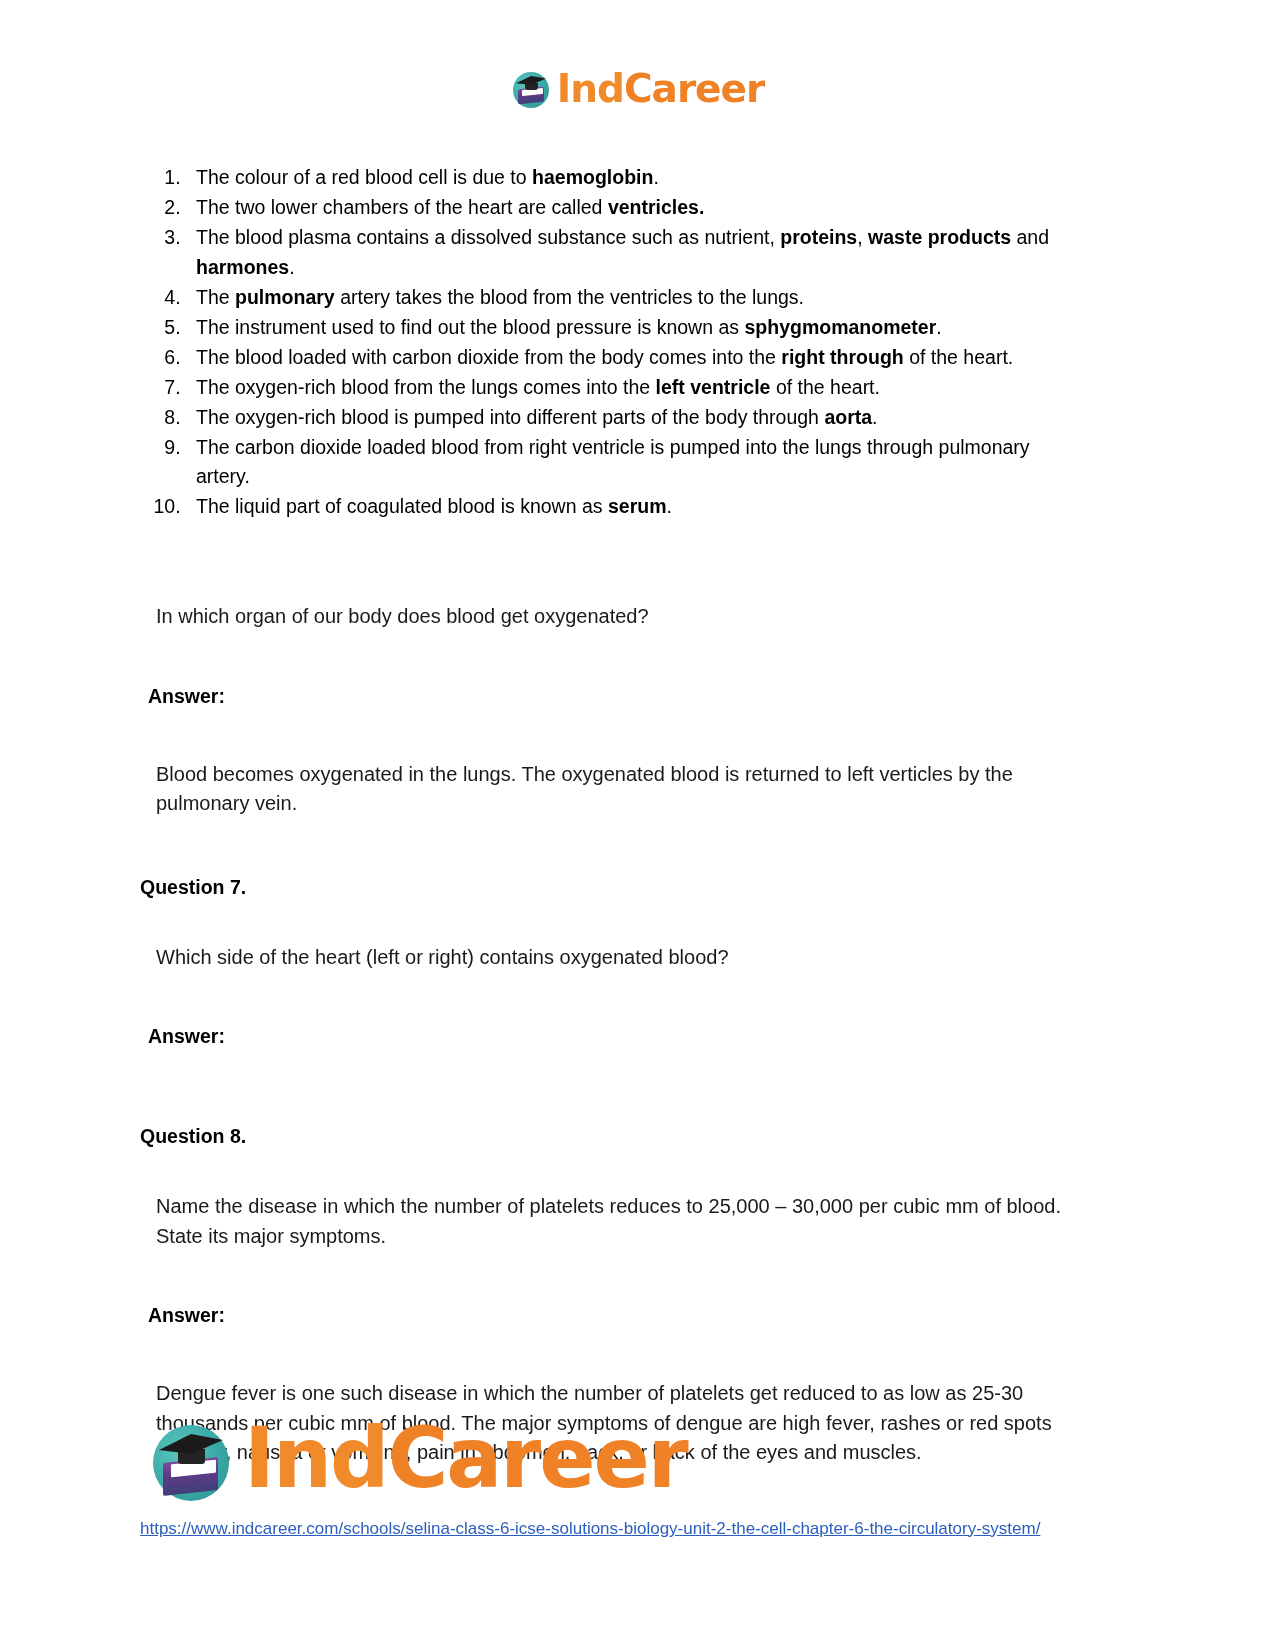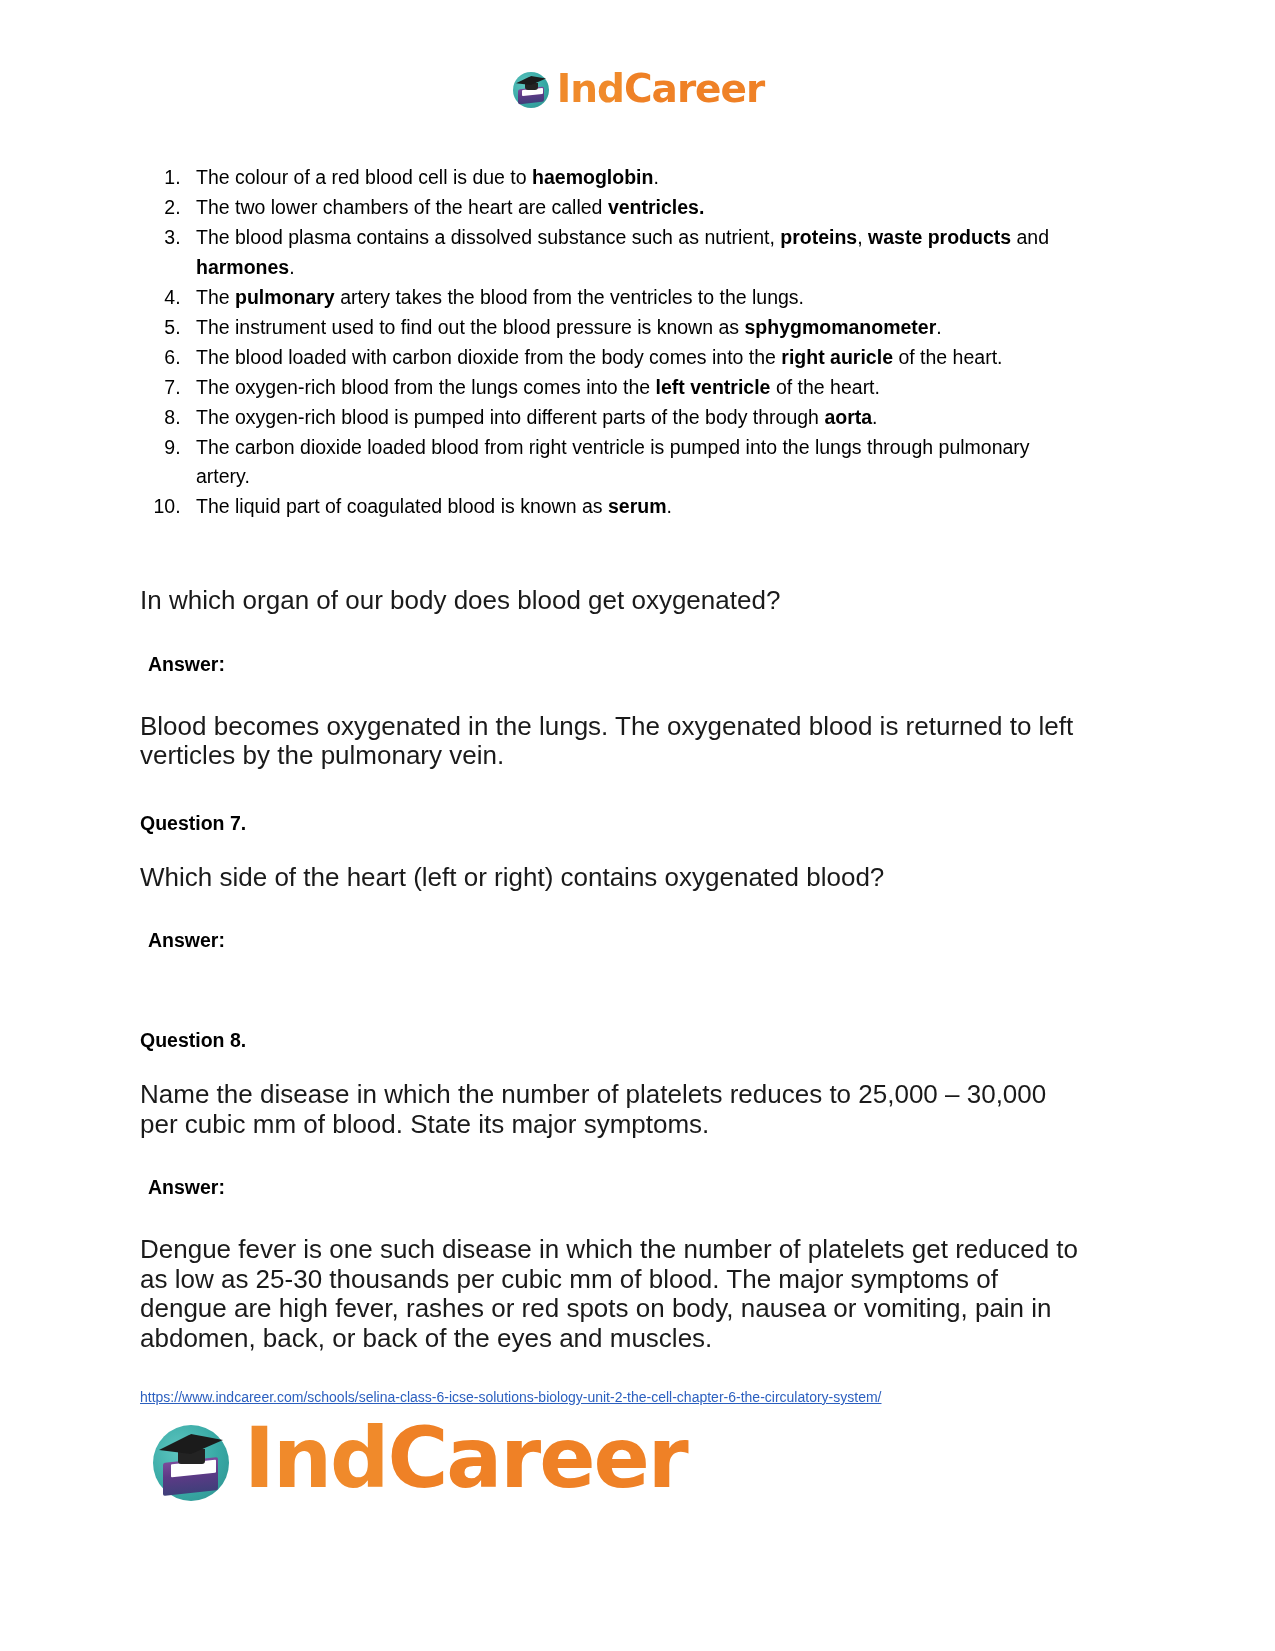--- a/index.html
+++ b/index.html
@@ -124,40 +124,40 @@
   .qa-block { margin-top: 0; }
 
   .q-title {
     font-weight: bold;
     font-size: 19.5px;
     line-height: 28px;
     color: #000;
     margin: 0;
   }
   .para {
-    font-size: 26px;
+    font-size: 20px;
     line-height: 29.5px;
     color: #1a1a1a;
-    margin: 0;
+    margin: 16px;
   }
   .answer-label {
     font-weight: bold;
     font-size: 19.5px;
     line-height: 28px;
     color: #000;
     margin: 8px;
   }
 
   .sp-q   { height: 38px; }
   .sp-sm  { height: 26px; }
   .sp-md  { height: 30px; }
 
   .link {
     display: block;
-    font-size: 14px;
+    font-size: 17px;
     line-height: 29px;
     color: #2b5fbf;
     text-decoration: underline;
     word-break: break-all;
     margin: 0;
   }
 
   
   .footer-logo {
     position: absolute;
@@ -208,21 +208,21 @@
   </div>
 
   <div class="content">
 
     <ol class="statements" id="statement-list">
         <li><span>The colour of a red blood cell is due to </span><b>haemoglobin</b><span>.</span></li>
         <li><span>The two lower chambers of the heart are called </span><b>ventricles.</b></li>
         <li><span>The blood plasma contains a dissolved substance such as nutrient, </span><b>proteins</b><span>, </span><b>waste products</b><span> and </span><b>harmones</b><span>.</span></li>
         <li><span>The </span><b>pulmonary</b><span> artery takes the blood from the ventricles to the lungs.</span></li>
         <li><span>The instrument used to find out the blood pressure is known as </span><b>sphygmomanometer</b><span>.</span></li>
-        <li><span>The blood loaded with carbon dioxide from the body comes into the </span><b>right auricle</b><span> of the heart.</span></li>
+        <li><span>The blood loaded with carbon dioxide from the body comes into the </span><b>right through</b><span> of the heart.</span></li>
         <li><span>The oxygen-rich blood from the lungs comes into the </span><b>left ventricle</b><span> of the heart.</span></li>
         <li><span>The oxygen-rich blood is pumped into different parts of the body through </span><b>aorta</b><span>.</span></li>
         <li><span>The carbon dioxide loaded blood from right ventricle is pumped into the lungs through pulmonary artery.</span></li>
         <li><span>The liquid part of coagulated blood is known as </span><b>serum</b><span>.</span></li>
       </ol>
 
     <div id="qa-container">
         <div class="qa-block">
           <div class="sp-q"></div>
           <div class="sp-sm"></div>

